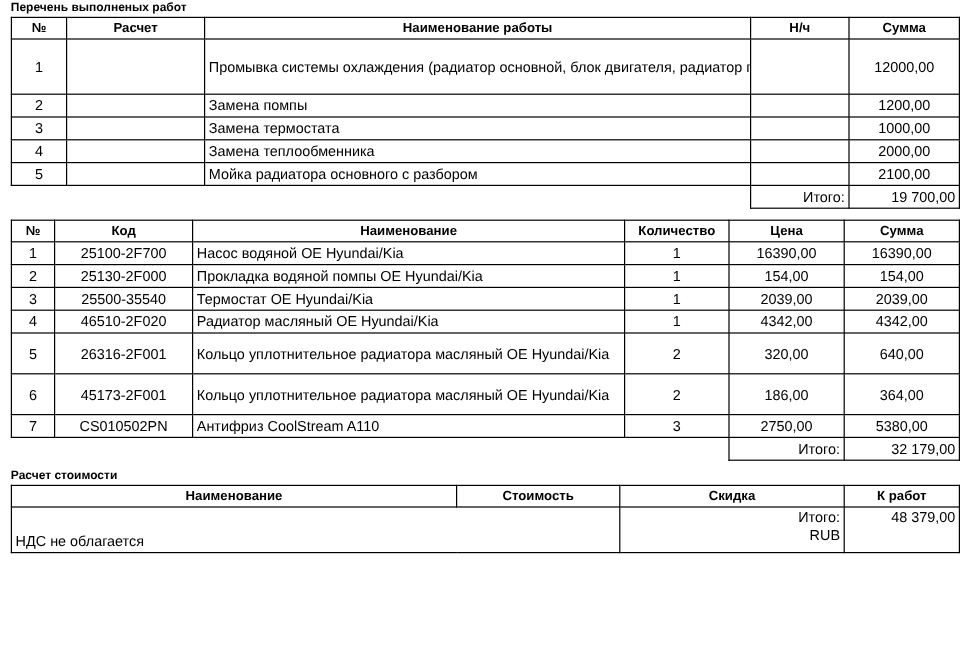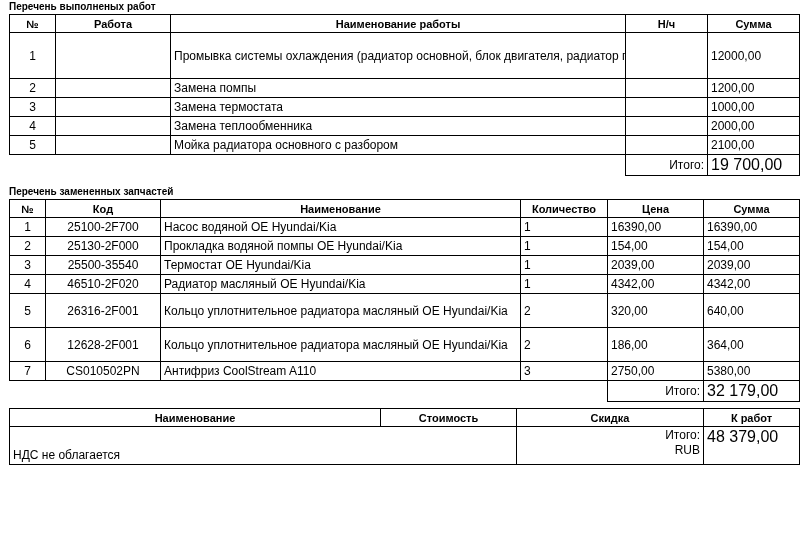--- a/index.html
+++ b/index.html
@@ -47,40 +47,41 @@
     white-space: nowrap;
   }
 
   table.doc th {
     font-weight: bold;
     font-size: 11px;
     text-align: center;
     height: 18px;
   }
   .c-left  { text-align: left; }
-  .c-right { text-align: left; }
+  .c-right { text-align: center; }
   .c-center{ text-align: center; }
 
   .wrapcell { white-space: normal; line-height: 14px; }
 
   .row-h { height: 19px; }
   .row-tall { height: 46px; }
   .row-med { height: 34px; }
 
   
   .noborder { border: none !important; }
 
   .total-label {
     font-weight: bold;
     text-align: right;
     font-size: 12px;
   }
   .total-value {
     font-weight: bold;
-    font-size: 16px;
+    text-align: right;
+    font-size: 12px;
   }
 
   .gap-sm { height: 6px; }
   .gap-md { height: 9px; }
 
   .rub-cell {
     text-align: right;
     font-weight: bold;
     line-height: 15px;
     white-space: normal;
@@ -100,21 +101,21 @@
     <colgroup>
       <col style="width:46px">
       <col style="width:115px">
       <col style="width:455px">
       <col style="width:82px">
       <col style="width:92px">
     </colgroup>
     <thead>
       <tr>
         <th class="c-center">№</th>
-        <th class="c-center">Работа</th>
+        <th class="c-center">Расчет</th>
         <th class="c-center">Наименование работы</th>
         <th class="c-center">Н/ч</th>
         <th class="c-center">Сумма</th>
       </tr>
     </thead>
     <tbody>
       <tr class="row-tall">
         <td class="c-center">1</td>
         <td class="c-left"></td>
         <td class="c-left wrapcell">Промывка системы охлаждения (радиатор основной, блок двигателя, радиатор печки)</td>
@@ -154,21 +155,20 @@
         <td class="noborder"></td>
         <td class="noborder"></td>
         <td class="total-label">Итого:</td>
         <td class="total-value">19 700,00</td>
       </tr>
     </tbody>
   </table>
 
   <div class="gap-md"></div>
 
-  <div class="section-title">Перечень замененных запчастей</div>
 
   <table class="doc">
     <colgroup>
       <col style="width:36px">
       <col style="width:115px">
       <col style="width:360px">
       <col style="width:87px">
       <col style="width:96px">
       <col style="width:96px">
     </colgroup>
@@ -218,21 +218,21 @@
       <tr class="row-med">
         <td class="c-center">5</td>
         <td class="c-center">26316-2F001</td>
         <td class="c-left wrapcell">Кольцо уплотнительное радиатора масляный OE Hyundai/Kia</td>
         <td class="c-right">2</td>
         <td class="c-right">320,00</td>
         <td class="c-right">640,00</td>
       </tr>
       <tr class="row-med">
         <td class="c-center">6</td>
-        <td class="c-center">12628-2F001</td>
+        <td class="c-center">45173-2F001</td>
         <td class="c-left wrapcell">Кольцо уплотнительное радиатора масляный OE Hyundai/Kia</td>
         <td class="c-right">2</td>
         <td class="c-right">186,00</td>
         <td class="c-right">364,00</td>
       </tr>
       <tr class="row-h">
         <td class="c-center">7</td>
         <td class="c-center">CS010502PN</td>
         <td class="c-left">Антифриз CoolStream A110</td>
         <td class="c-right">3</td>
@@ -245,20 +245,21 @@
         <td class="noborder"></td>
         <td class="noborder"></td>
         <td class="total-label">Итого:</td>
         <td class="total-value">32 179,00</td>
       </tr>
     </tbody>
   </table>
 
   <div class="gap-sm"></div>
 
+  <div class="section-title">Расчет стоимости</div>
 
   <table class="doc">
     <colgroup>
       <col style="width:371px">
       <col style="width:136px">
       <col style="width:187px">
       <col style="width:96px">
     </colgroup>
     <thead>
       <tr>

